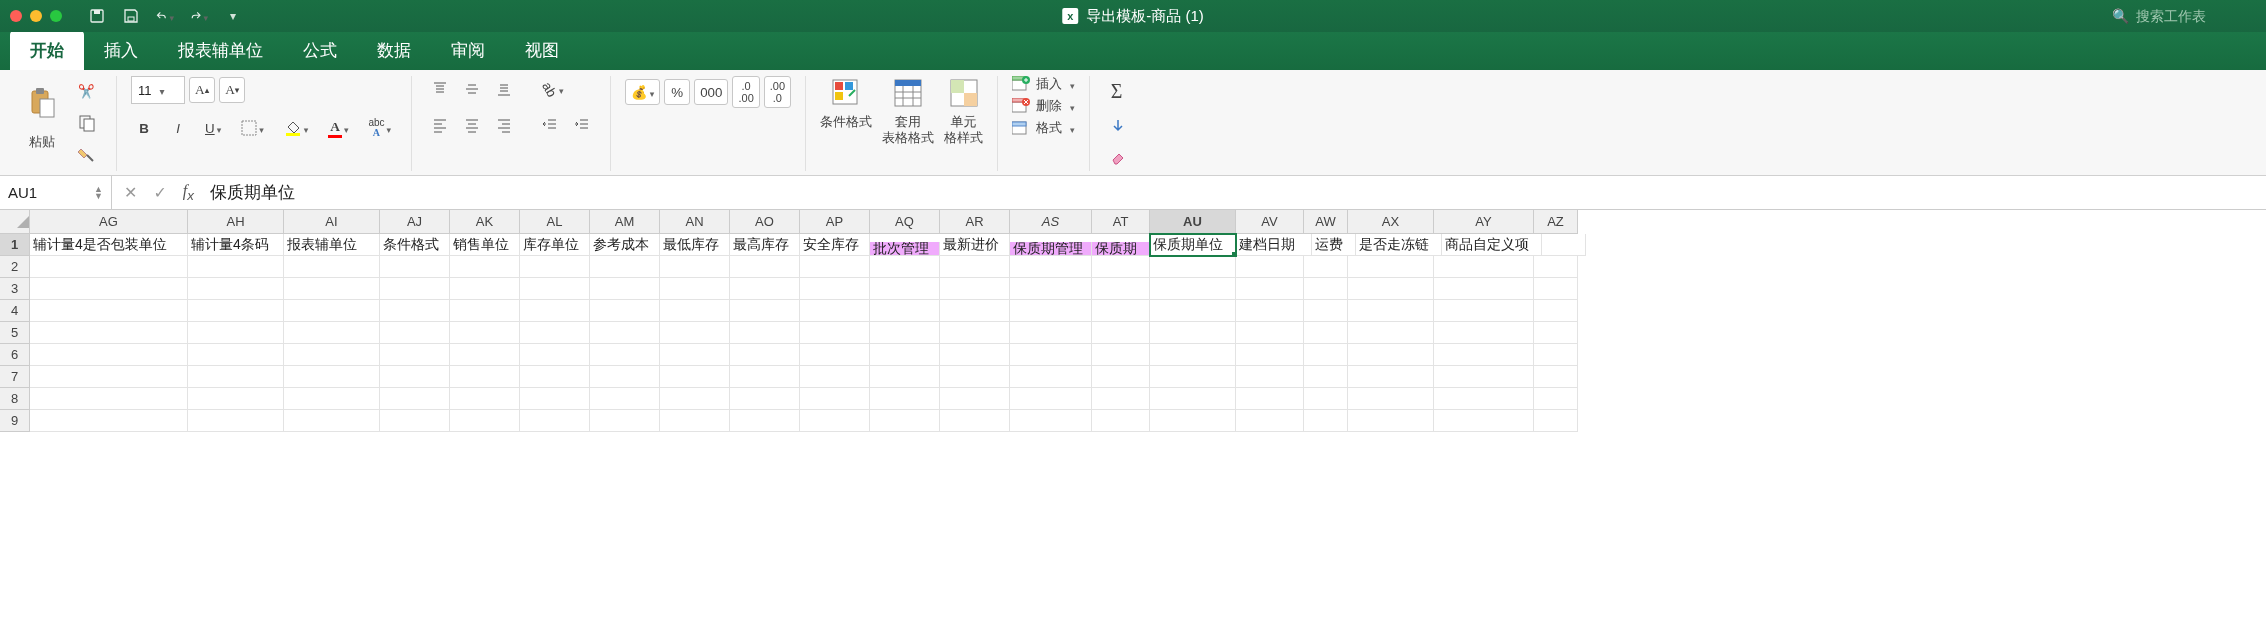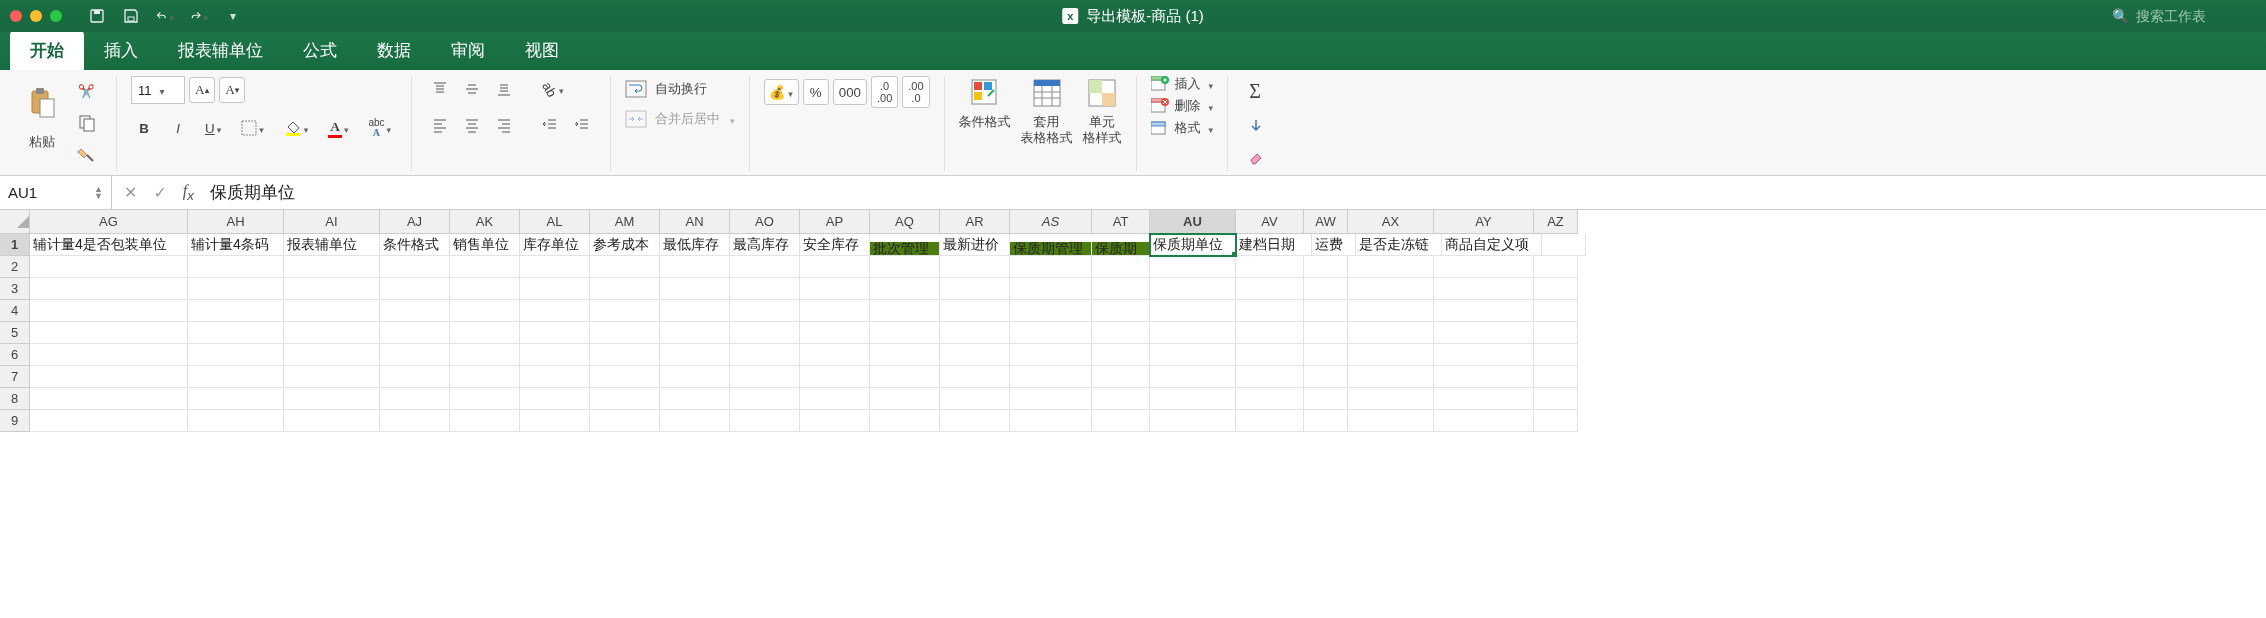--- a/index.html
+++ b/index.html
@@ -43,21 +43,21 @@
   .grid-wrap{overflow:hidden;}
   .colhdr-row{display:flex;height:24px;}
   .corner{width:30px;background:#f0f0f0;border-right:1px solid #ccc;border-bottom:1px solid #ccc;display:flex;align-items:center;justify-content:flex-end;}
   .corner svg{width:12px;height:12px;}
   .colhdr{background:#f0f0f0;border-right:1px solid #ccc;border-bottom:1px solid #ccc;display:flex;align-items:center;justify-content:center;font-size:13px;color:#444;}
   .colhdr.active{background:#d8d8d8;font-weight:bold;}
   .data-row{display:flex;height:22px;}
   .rowhdr{width:30px;background:#f0f0f0;border-right:1px solid #ccc;border-bottom:1px solid #ccc;display:flex;align-items:center;justify-content:center;font-size:13px;color:#444;}
   .rowhdr.active{background:#d8d8d8;font-weight:bold;}
   .cell{border-right:1px solid #e3e3e3;border-bottom:1px solid #e3e3e3;display:flex;align-items:center;padding:0 3px;font-size:14px;white-space:nowrap;overflow:hidden;}
-  .cell.hl{background:#4d7c0f;margin-top:8px;}
+  .cell.hl{background:#f0abfc;margin-top:8px;}
   .cell.selected{outline:2px solid #1a7f49; outline-offset:-1px; z-index:2; position:relative;}
   .cell.selected::after{content:"";position:absolute;right:-3px;bottom:-3px;width:6px;height:6px;background:#1a7f49;}
   
   svg{display:block;}
 </style>
 </head>
 <body>
 
 <div class="titlebar">
   <div class="traffic">
@@ -238,39 +238,20 @@
           </button>
         <button class="btn">
             <svg width="16" height="16">
               <path d="M6 3h8M6 7h8M6 11h8M1 7l3 0M4 7l-2-2M4 7l-2 2" stroke="#555" fill="none"></path>
             </svg>
           </button>
       </div>
     </div>
   </div>
 
-  <div class="group">
-    <div class="col" style="align-items:flex-start;gap:12px;padding-top:4px;">
-      <div class="row" style="gap:8px;">
-        <svg width="22" height="18">
-            <rect x="1" y="1" width="20" height="16" fill="none" stroke="#888"></rect>
-            <path d="M4 5h10a3 3 0 010 6h-4m0 0l2-2m-2 2l2 2" stroke="#3b78c4" fill="none"></path>
-          </svg>
-        <span class="label-sm">自动换行</span>
-      </div>
-      <div class="row" style="gap:8px;opacity:0.5;">
-        <svg width="22" height="18">
-            <rect x="1" y="1" width="20" height="16" fill="none" stroke="#888"></rect>
-            <path d="M4 9h5m-2-2l2 2-2 2M18 9h-5m2-2l-2 2 2 2" stroke="#3b78c4" fill="none"></path>
-          </svg>
-        <span class="label-sm">合并后居中</span>
-        <span class="chev"></span>
-      </div>
-    </div>
-  </div>
 
   <div class="group">
     <div class="col" style="align-items:flex-start;gap:10px;">
       <div class="row" style="gap:4px;">
         <button class="btn bordered">
             <span style="color:#d4a017;">💰</span>
             <span class="chev"></span>
           </button>
         <button class="btn bordered">%</button>
         <button class="btn bordered">000</button>

